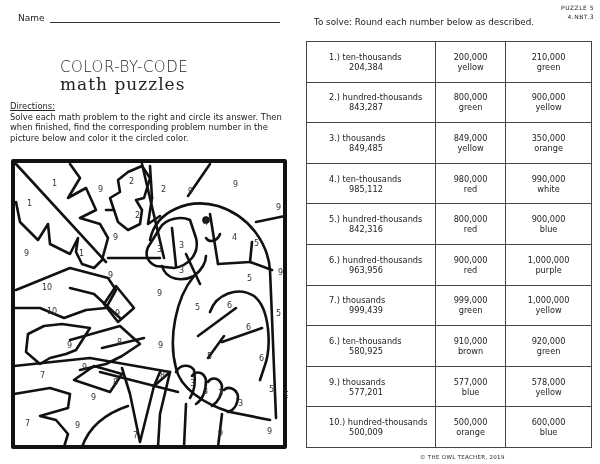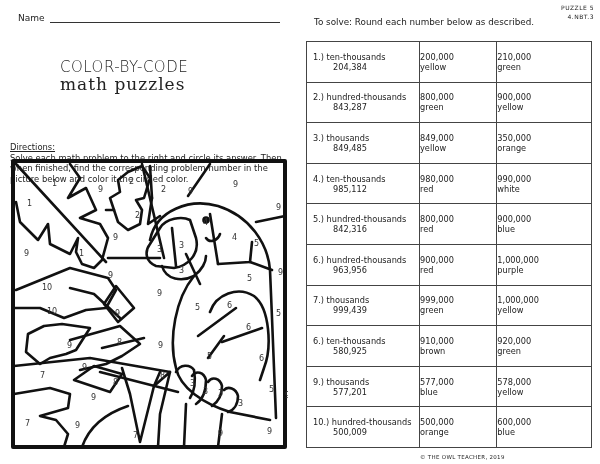--- a/index.html
+++ b/index.html
@@ -4,29 +4,29 @@
 <style>
   html, body { margin: 0; padding: 0; background: #ffffff; }
   body { width: 600px; height: 464px; position: relative; overflow: hidden;
          font-family: "DejaVu Sans", sans-serif; color: #222; }
   .name-row { position: absolute; left: 18px; top: 12px; font-size: 9px; display: flex; align-items: center; }
   .name-line { width: 230px; border-bottom: 1px solid #333; margin-left: 5px; height: 10px; }
   .puzzle-tag { position: absolute; right: 6px; top: 3px; font-size: 6px; text-align: right; line-height: 9px; letter-spacing: 0.5px; }
   .title { position: absolute; left: 60px; width: 180px; top: 58px; text-align: left; }
   .title .t1 { font-size: 15px; letter-spacing: 0.5px; font-family: "DejaVu Sans", sans-serif; font-weight: 300; }
   .title .t2 { font-size: 17px; font-family: "DejaVu Serif", serif; margin-top: -2px; letter-spacing: 1px; }
-  .directions { position: absolute; left: 10px; top: 101px; width: 280px; font-size: 8.4px; line-height: 10.5px; margin-top: 41px; }
+  .directions { position: absolute; left: 10px; top: 101px; width: 280px; font-size: 8.4px; line-height: 10.5px; }
   .directions .head { text-decoration: underline; }
   .picture { position: absolute; left: 10px; top: 158px; width: 278px; height: 292px; }
   .solve { position: absolute; left: 314px; top: 17px; font-size: 8.8px; }
   table.probs { position: absolute; left: 306px; top: 41px; width: 286px; height: 407px; border-collapse: collapse; font-size: 8.2px; }
   table.probs td { border: 1px solid #444; vertical-align: middle; padding: 0; }
-  table.probs td.q { width: 106px; padding-left: 6px; line-height: 10px; }
+  table.probs td.q { width: 106px; padding-left: 22px; line-height: 10px; }
   table.probs td.q .num { display: block; padding-left: 20px; }
-  table.probs td.a { line-height: 10px; }
+  table.probs td.a { text-align: center; line-height: 10px; }
   .copy { position: absolute; left: 420px; top: 454px; font-size: 5.5px; letter-spacing: 0.3px; }
   svg text { font-family: "DejaVu Sans", sans-serif; font-size: 8px; fill: #333; }
 </style>
 </head>
 <body>
 
 <div class="name-row">
   <span>Name</span>
   <span class="name-line"></span>
 </div>

